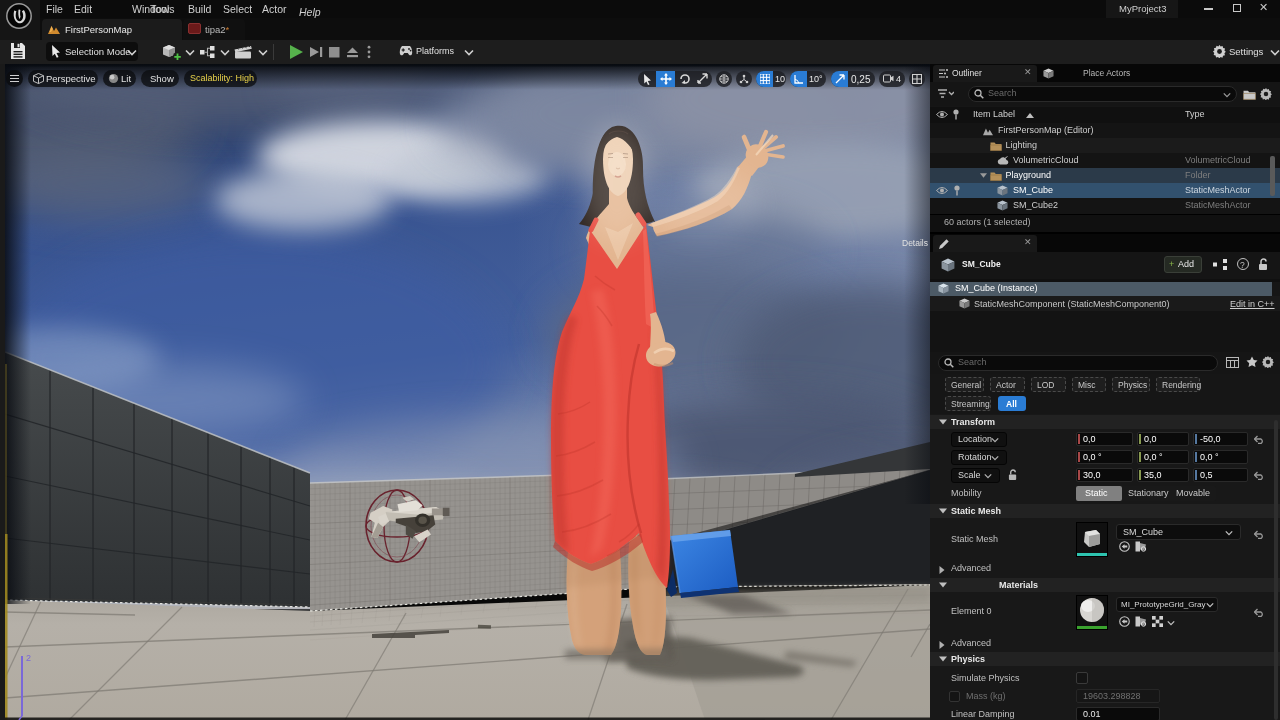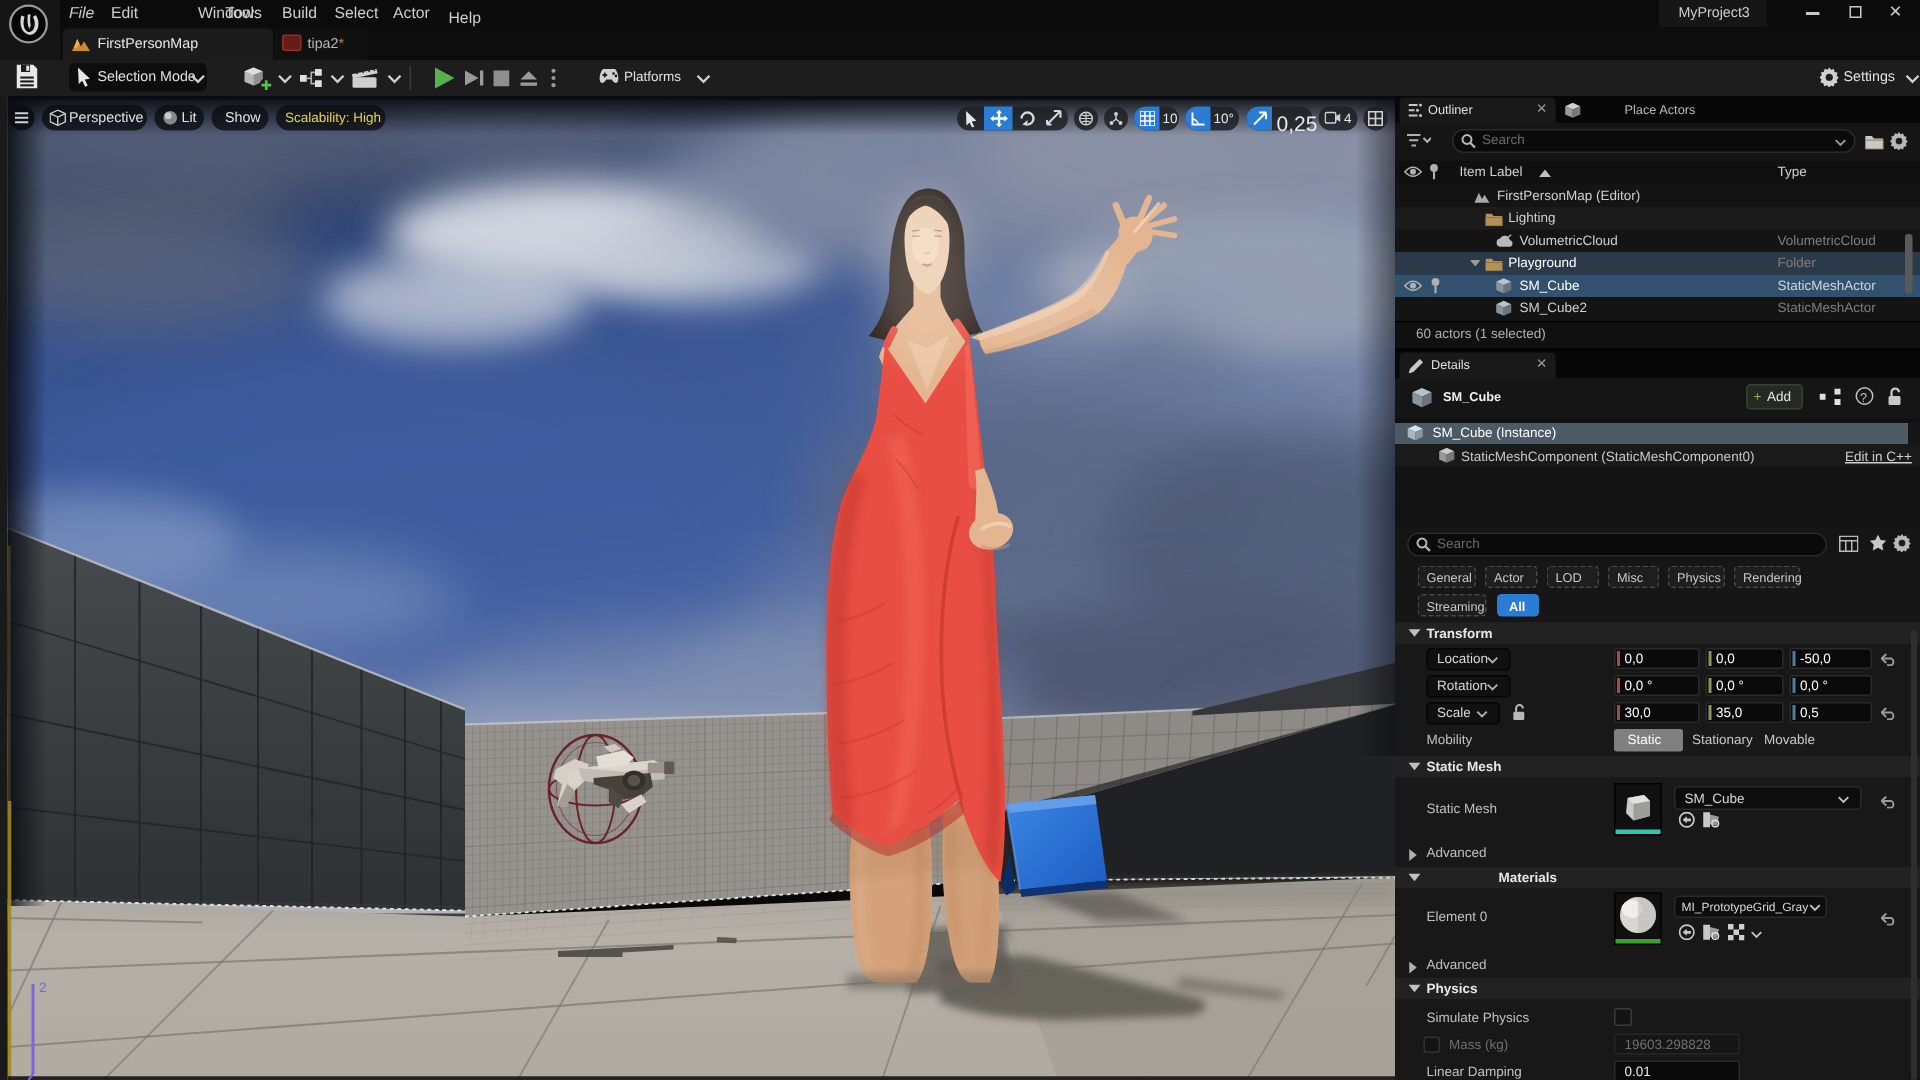--- a/index.html
+++ b/index.html
@@ -426,40 +426,40 @@
 <svg class="abs" style="left:794px;top:74px;" width="10" height="10" viewBox="0 0 10 10">
       <path d="M1 1 L1 9 L9 9" stroke="#fff" stroke-width="1.3" fill="none"></path>
       <path d="M1 5.5 Q4 5.5 4.8 9" stroke="#fff" stroke-width="1" fill="none"></path>
     </svg>
 <div class="tx" style="left:809px;top:74px;font-size:9px;color:#e8e8e8;">10°</div>
 <div class="abs" style="left:831px;top:71px;width:44px;height:16px;background:rgba(30,32,36,0.85);border-radius:8px;"></div>
 <div class="abs" style="left:831px;top:71px;width:17px;height:16px;background:#2a7cd4;border-radius:8px 0 0 8px;"></div>
 <svg class="abs" style="left:835px;top:74px;" width="10" height="10" viewBox="0 0 10 10">
       <path d="M1 9 L9 1 M9 1 H4.5 M9 1 V5.5" stroke="#fff" stroke-width="1.3" fill="none"></path>
     </svg>
-<div class="tx" style="left:851px;top:74px;font-size:14px;color:#e8e8e8;">0,25</div>
+<div class="tx" style="left:851px;top:74px;font-size:10px;color:#e8e8e8;">0,25</div>
 <div class="abs" style="left:879px;top:71px;width:26px;height:16px;background:rgba(30,32,36,0.85);border-radius:8px;"></div>
 <svg class="abs" style="left:883px;top:74px;" width="11" height="9" viewBox="0 0 11 9">
       <rect x="0.5" y="1" width="7" height="7" rx="1" fill="none" stroke="#d0d0d0" stroke-width="1"></rect>
       <path d="M7.5 3.5 L10.5 1.8 V7.2 L7.5 5.5 Z" fill="#d0d0d0"></path>
     </svg>
 <div class="tx" style="left:896px;top:74px;font-size:9px;color:#e8e8e8;">4</div>
 <div class="abs" style="left:909px;top:71px;width:16px;height:16px;background:rgba(30,32,36,0.85);border-radius:8px;"></div>
 <svg class="abs" style="left:912px;top:74px;" width="10" height="10" viewBox="0 0 10 10">
       <path d="M0.5 0.5 H9.5 V9.5 H0.5 Z M5 0.5 V9.5 M0.5 5 H9.5" stroke="#d0d0d0" stroke-width="1.1" fill="none"></path>
     </svg>
 <div class="abs" style="left:0;top:0;width:1280px;height:18px;background:#0b0b0b;"></div>
-<div class="tx" style="left:46px;top:3px;font-size:10.5px;color:#cfcfcf;font-style:italic;">File</div>
+<div class="tx" style="left:46px;top:3px;font-size:10.5px;color:#cfcfcf;">File</div>
 <div class="tx" style="left:74px;top:3px;font-size:10.5px;color:#cfcfcf;">Edit</div>
 <div class="tx" style="left:104px;top:3px;font-size:10.5px;color:#cfcfcf;margin-left:28px;">Window</div>
 <div class="tx" style="left:150px;top:3px;font-size:10.5px;color:#cfcfcf;">Tools</div>
 <div class="tx" style="left:188px;top:3px;font-size:10.5px;color:#cfcfcf;">Build</div>
 <div class="tx" style="left:223px;top:3px;font-size:10.5px;color:#cfcfcf;">Select</div>
 <div class="tx" style="left:262px;top:3px;font-size:10.5px;color:#cfcfcf;">Actor</div>
-<div class="tx" style="left:299px;top:6px;font-size:10.5px;color:#cfcfcf;">Help</div>
+<div class="tx" style="left:299px;top:6px;font-size:10.5px;color:#cfcfcf;font-style:italic;">Help</div>
 <div class="abs" style="left:1106px;top:0;width:72px;height:18px;background:#161616;"></div>
 <div class="tx" style="left:1119px;top:3px;font-size:9.5px;color:#cfcfcf;">MyProject3</div>
 <div class="abs" style="left:1204px;top:8px;width:9px;height:1.5px;background:#c8c8c8;"></div>
 <div class="abs" style="left:1233px;top:4px;width:8px;height:8px;border:1.2px solid #c8c8c8;"></div>
 <div class="tx" style="left:1259px;top:1px;font-size:11px;color:#c8c8c8;">✕</div>
 <div class="abs" style="left:0;top:18px;width:1280px;height:22px;background:#0d0d0d;"></div>
 <div class="abs" style="left:0;top:0;width:40px;height:40px;background:#151515;"></div>
 <svg class="abs" style="left:5px;top:2px;" width="28" height="28" viewBox="0 0 28 28">
 <circle cx="14" cy="14" r="12.2" fill="#050505" stroke="#9a9a9a" stroke-width="1.5"></circle>
 <path d="M9.2 8.4 C 8.2 12 8.5 16.2 10.6 18.9 C 12 20.6 13.8 21.5 15.6 21.2 C 17.9 20.8 19.7 18.9 20.4 16.2 C 21.1 13.4 20.5 10.2 18.9 8 L 16.9 9.3 C 18.1 11.2 18.5 13.8 17.9 16 C 17.4 17.9 16.1 19.2 14.7 19.3 C 13.3 19.4 12 18.4 11.3 16.8 C 10.4 14.7 10.6 11.5 11.4 9.2 Z" fill="#d8d8d8"></path>
@@ -657,21 +657,21 @@
 <div class="abs" style="left:930px;top:213px;width:350px;height:19px;background:#141414;"></div>
 <div class="abs" style="left:930px;top:214px;width:350px;height:18px;background:#101010;border-top:1px solid #000;"></div>
 <div class="tx" style="left:944px;top:217px;font-size:9px;color:#b0b0b0;">60 actors (1 selected)</div>
 <div class="abs" style="left:1270px;top:156px;width:5px;height:40px;background:#5a5a5a;border-radius:2px;"></div>
 <div class="abs" style="left:930px;top:232px;width:350px;height:2px;background:#000;"></div>
 <div class="abs" style="left:930px;top:234px;width:350px;height:18px;background:#070707;"></div>
 <div class="abs" style="left:933px;top:235px;width:104px;height:17px;background:#191919;border-radius:3px 3px 0 0;"></div>
 <svg class="abs" style="left:939px;top:239px;" width="10" height="10" viewBox="0 0 10 10">
 <path d="M0 10 L1 6.8 L7.5 0.3 L9.7 2.5 L3.2 9 Z" fill="#c8c8c8"></path>
     </svg>
-<div class="tx" style="left:954px;top:238px;font-size:8.5px;color:#e0e0e0;">Details</div>
+<div class="tx" style="left:902px;top:238px;font-size:8.5px;color:#e0e0e0;">Details</div>
 <div class="tx" style="left:1024px;top:237px;font-size:9px;color:#9a9a9a;">✕</div>
 <div class="abs" style="left:930px;top:252px;width:350px;height:27px;background:#151515;"></div>
 <svg class="abs" style="left:941px;top:258px;" width="14" height="14" viewBox="0 0 12 12">
       <path d="M6 0.5 L11.5 3 L6 5.5 L0.5 3 Z" fill="#b8c2cc"></path>
       <path d="M0.5 3 L6 5.5 L6 11.5 L0.5 9 Z" fill="#8a949e"></path>
       <path d="M11.5 3 L6 5.5 L6 11.5 L11.5 9 Z" fill="#6a747e"></path>
     </svg>
 <div class="tx" style="left:962px;top:259px;font-size:8.5px;font-weight:bold;color:#f0f0f0;">SM_Cube</div>
 <div class="abs" style="left:1164px;top:256px;width:38px;height:17px;background:#252a23;border:1px solid #3a3f38;border-radius:3px;"></div>
 <div class="tx" style="left:1169px;top:259px;font-size:9px;color:#8ab648;">+</div>

